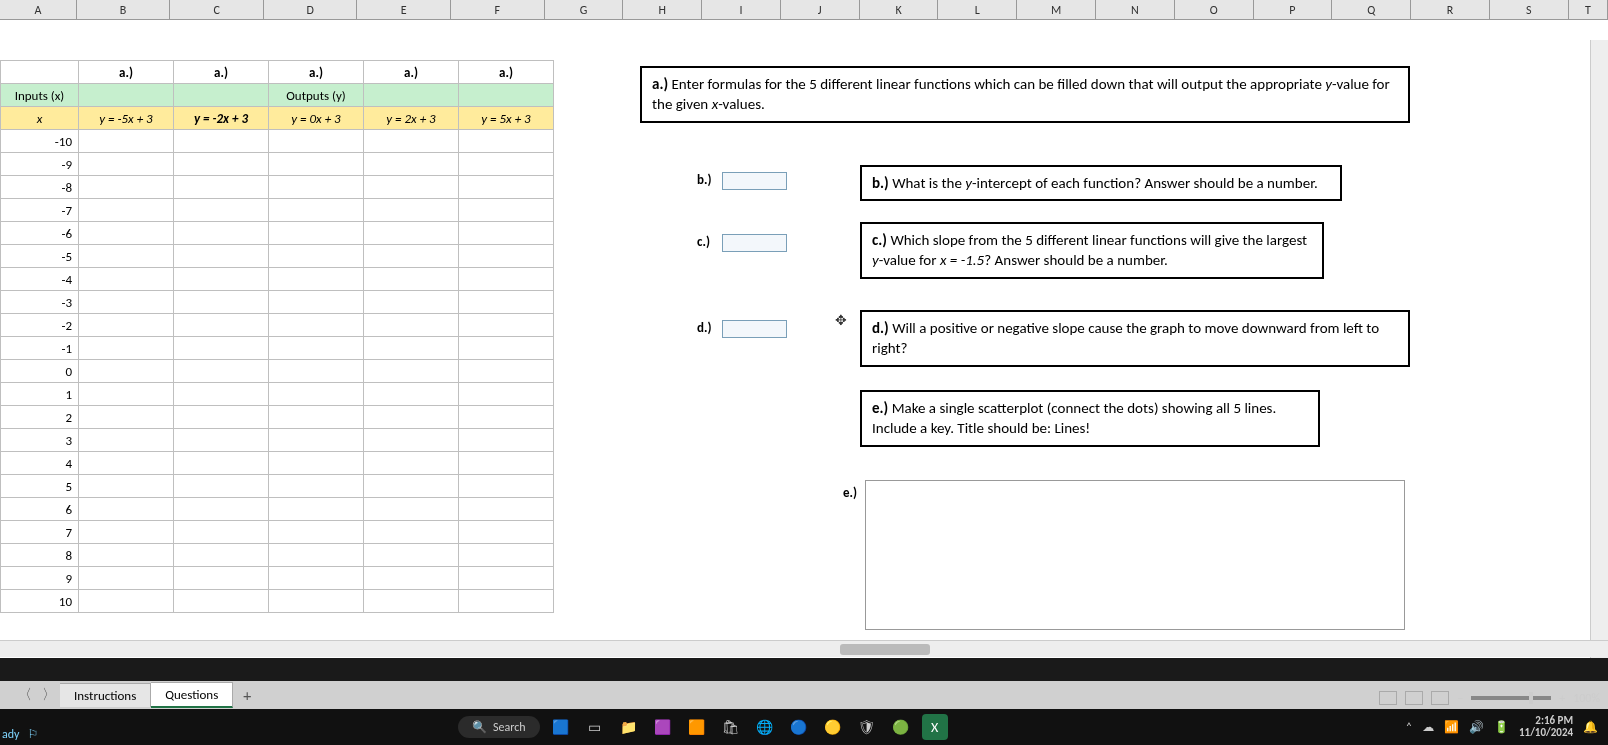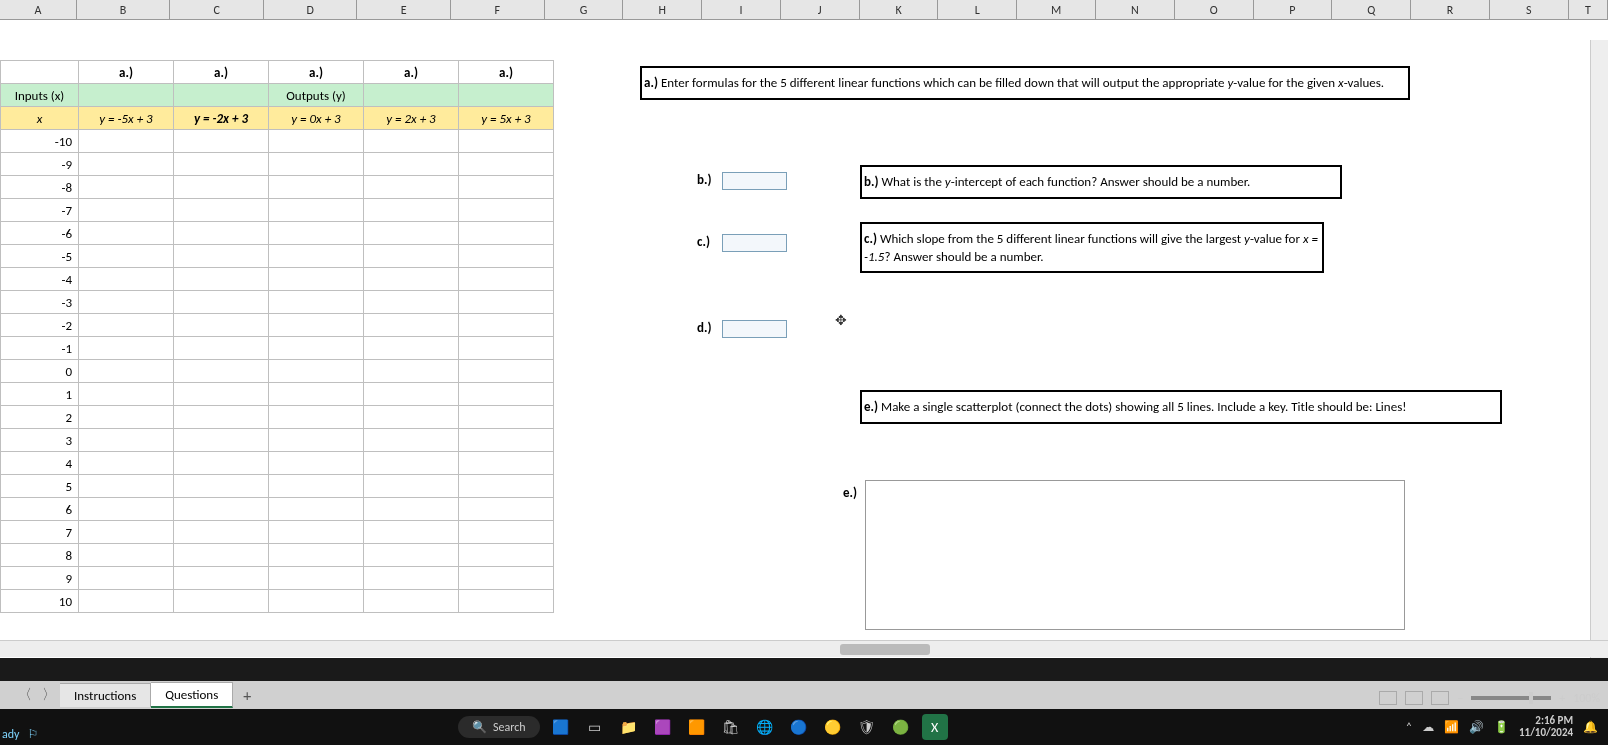--- a/index.html
+++ b/index.html
@@ -46,22 +46,22 @@
 .left-table .green { background:#c6efce; }
 .left-table .yellow { background:#ffeb9c; }
 .left-table .xcol { text-align:right; padding-right:6px; }
 .w40 { width:78px; }
 .w95 { width:95px; }
 
 .q-box {
   position:absolute;
   border:2px solid #000;
   background:#fff;
-  font-size:13px;
-  padding:6px 2px;
+  font-size:15px;
+  padding:6px 10px;
   line-height:1.35;
 }
 .q-label { font-weight:bold; }
 .ital { font-style:italic; }
 .ans-label { position:absolute; font-size:13px; font-weight:bold; }
 .ans-input {
   position:absolute;
   border:1px solid #7a9fb8;
   background:#f3f7fb;
   width:65px; height:18px;
@@ -357,22 +357,26 @@
   <div class="ans-input" style="left:722px; top:214px;"></div>
   <div class="q-box" style="left:860px; top:202px; width:464px;">
     <span class="q-label">c.)</span>
     <span>Which slope from the 5 different linear functions will give the largest </span><span class="ital">y</span><span>-value for </span><span class="ital">x = -1.5</span><span>? Answer should be a number.</span>
   </div>
 
   <span class="moveptr">✥</span>
 
   <span class="ans-label" style="left:697px; top:300px;">d.)</span>
   <div class="ans-input" style="left:722px; top:300px;"></div>
-
-  <div class="q-box" style="left:860px; top:370px; width:642px;">
+  <div class="q-box" style="left:860px; top:290px; width:550px;">
+    <span class="q-label">d.)</span>
+    <span>Will a positive or negative slope cause the graph to move downward from left to right?</span>
+  </div>
+
+  <div class="q-box" style="left:860px; top:370px; width:460px;">
     <span class="q-label">e.)</span>
     <span>Make a single scatterplot (connect the dots) showing all 5 lines. Include a key. Title should be: Lines!</span>
   </div>
   <span class="ans-label" style="left:843px; top:465px;">e.)</span>
   <div class="chart-box" style="left:865px; top:460px; width:540px; height:150px;"></div>
 
   <div class="scroll-right">
       <span class="pg">▾</span>
     </div>
 </div>

